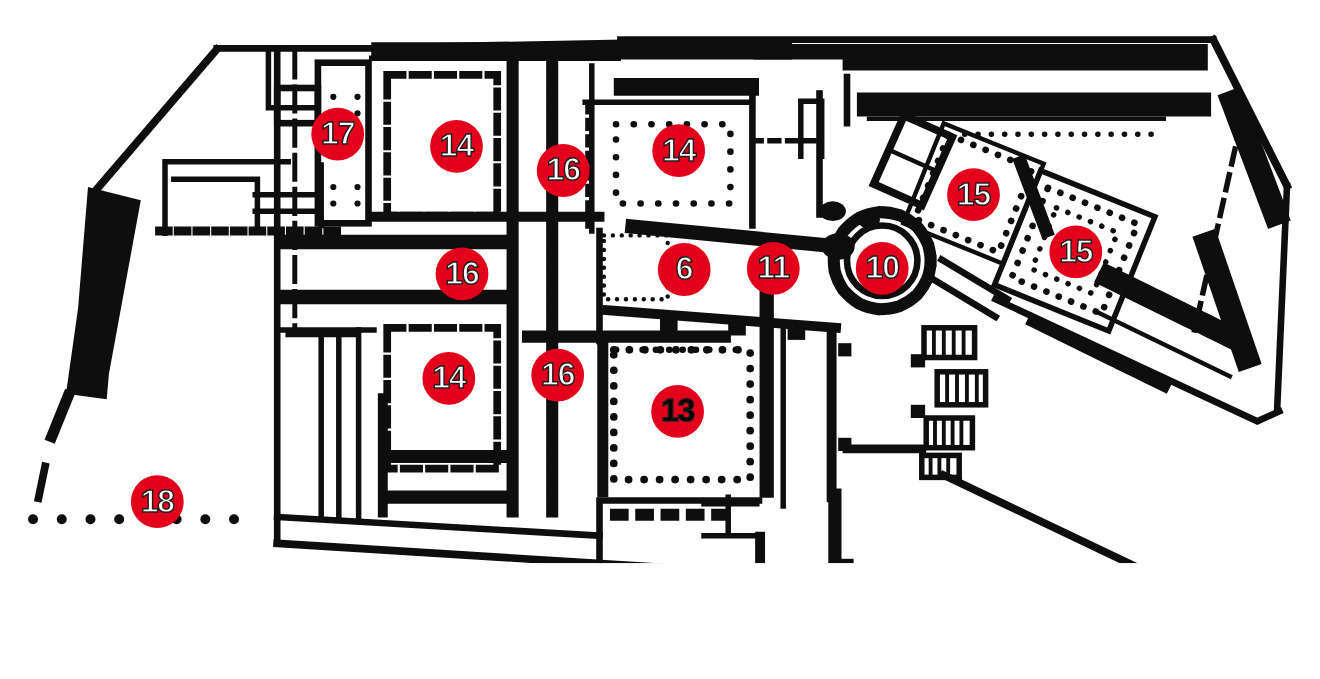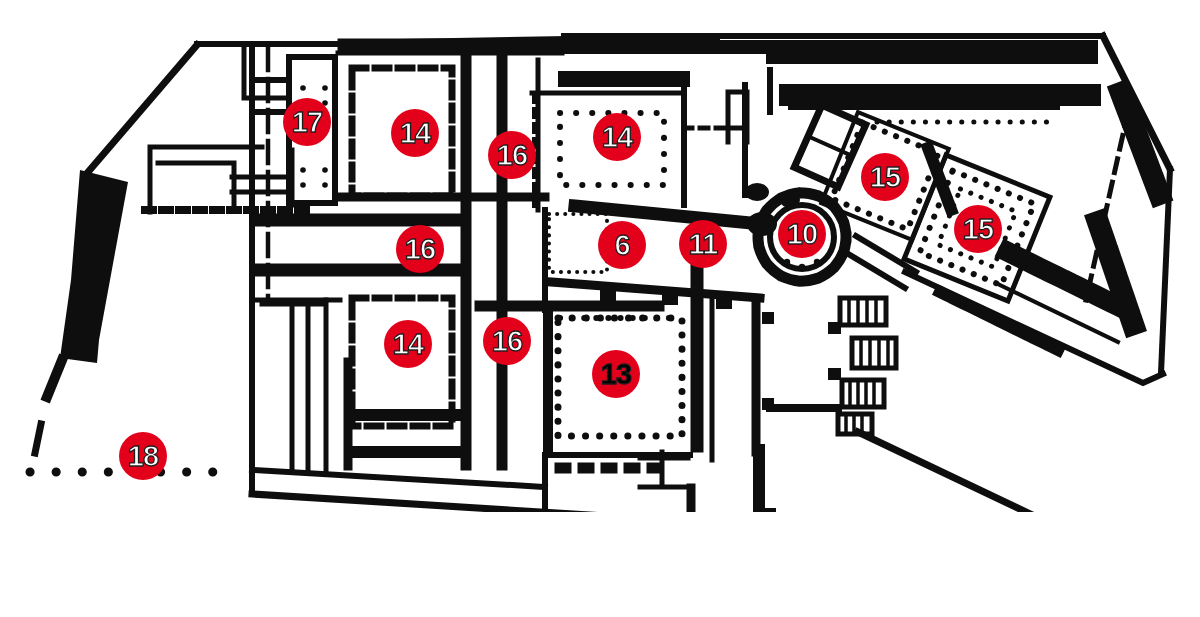--- a/index.html
+++ b/index.html
@@ -211,21 +211,21 @@
     <path class="dots" stroke-width="9" stroke-dasharray="0.1 26" d="M30,472 H238"></path>
   </svg>
 
   <div class="markers-layer">
       <div class="marker" style="left: 283px; top: 98px; width: 48px; height: 48px; background: rgb(227, 0, 27); color: rgb(255, 255, 255);">17</div>
       <div class="marker" style="left: 391px; top: 109px; width: 48px; height: 48px; background: rgb(227, 0, 27); color: rgb(255, 255, 255);">14</div>
       <div class="marker" style="left: 488px; top: 131px; width: 48px; height: 48px; background: rgb(227, 0, 27); color: rgb(255, 255, 255);">16</div>
       <div class="marker" style="left: 593px; top: 113px; width: 48px; height: 48px; background: rgb(227, 0, 27); color: rgb(255, 255, 255);">14</div>
       <div class="marker" style="left: 861px; top: 153px; width: 48px; height: 48px; background: rgb(227, 0, 27); color: rgb(255, 255, 255);">15</div>
       <div class="marker" style="left: 954px; top: 205px; width: 48px; height: 48px; background: rgb(227, 0, 27); color: rgb(255, 255, 255);">15</div>
-      <div class="marker" style="left: 778px; top: 210px; width: 48px; height: 48px; background: rgb(227, 0, 27); color: rgb(255, 255, 255);">10</div>
+      <div class="marker" style="left: 778px; top: 220px; width: 48px; height: 48px; background: rgb(227, 0, 27); color: rgb(255, 255, 255);">10</div>
       <div class="marker" style="left: 679px; top: 220px; width: 48px; height: 48px; background: rgb(227, 0, 27); color: rgb(255, 255, 255); text-align: right;">11</div>
       <div class="marker" style="left: 598px; top: 221px; width: 48px; height: 48px; background: rgb(227, 0, 27); color: rgb(255, 255, 255);">6</div>
       <div class="marker" style="left: 396px; top: 225px; width: 48px; height: 48px; background: rgb(227, 0, 27); color: rgb(255, 255, 255);">16</div>
       <div class="marker" style="left: 384px; top: 320px; width: 48px; height: 48px; background: rgb(227, 0, 27); color: rgb(255, 255, 255);">14</div>
       <div class="marker" style="left: 483px; top: 317px; width: 48px; height: 48px; background: rgb(227, 0, 27); color: rgb(255, 255, 255);">16</div>
       <div class="marker" style="left: 592px; top: 350px; width: 48px; height: 48px; background: rgb(227, 0, 27); color: #000000;">13</div>
       <div class="marker" style="left: 119px; top: 432px; width: 48px; height: 48px; background: rgb(227, 0, 27); color: rgb(255, 255, 255);">18</div>
     </div>
 </div>
 

